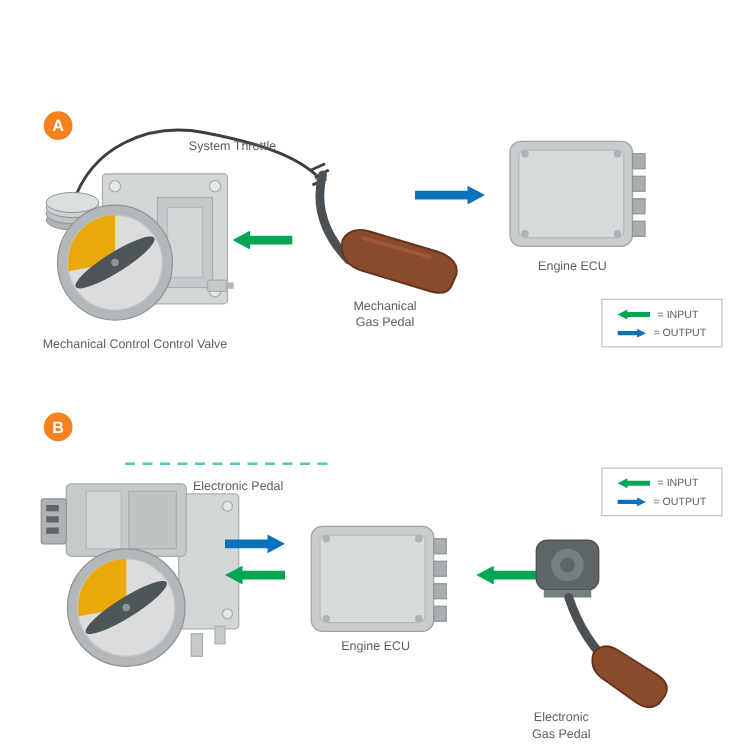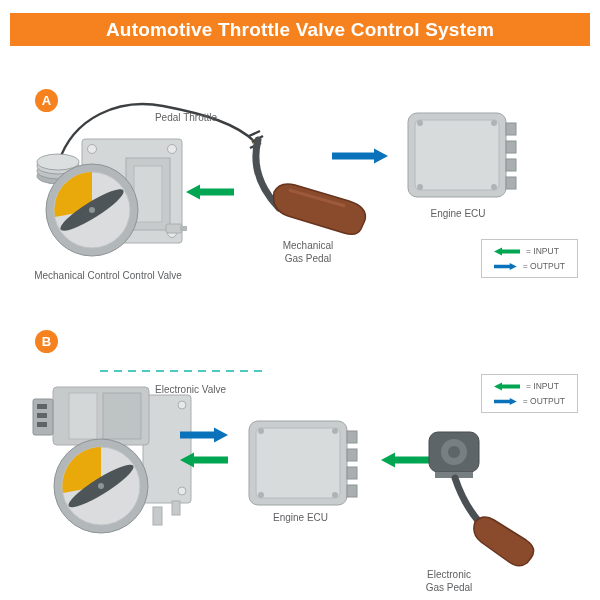--- a/index.html
+++ b/index.html
@@ -22,30 +22,29 @@
     padding:6px 12px; display:flex; flex-direction:column; gap:5px;
   }
   .legend-row { display:flex; align-items:center; gap:6px; }
   .legend-row span { font-size:8.5px; color:#5F6062; white-space:nowrap; }
 </style>
 </head>
 <body>
 
 <div class="canvas">
 
-  <div class="banner">Automotive Throttle Valve Control System</div>
 
   <div class="marker" style="left:35px;top:89px;">A</div>
 
   <svg class="abs" style="left:45px;top:94px;" width="225" height="80" viewBox="0 0 225 80">
     <path d="M 13 70 C 28 22, 75 4, 118 12 C 160 20, 192 30, 210 48" fill="none" stroke="#3C4043" stroke-width="2.4"></path>
     <circle cx="210" cy="48" r="3" fill="#C8A24B"></circle>
   </svg>
 
-  <div class="label" style="left:139px;top:111px;width:94px;">Pedal Throttle</div>
+  <div class="label" style="left:139px;top:111px;width:94px;">System Throttle</div>
 
   <svg class="abs" style="left:28px;top:136px;" width="160" height="132" viewBox="0 0 160 132">
     <g>
       <rect x="54" y="3" width="100" height="104" rx="3" fill="#D4D7D8" stroke="#A9AEB0"></rect>
       <circle cx="64" cy="13" r="4.5" fill="#E7E9E9" stroke="#A9AEB0"></circle>
       <circle cx="144" cy="13" r="4.5" fill="#E7E9E9" stroke="#A9AEB0"></circle>
       <circle cx="144" cy="97" r="4.5" fill="#E7E9E9" stroke="#A9AEB0"></circle>
       <rect x="98" y="22" width="44" height="72" fill="#C6CACB" stroke="#A9AEB0"></rect>
       <rect x="106" y="30" width="28" height="56" fill="#D4D7D8" stroke="#B6BABC"></rect>
     </g>
@@ -125,21 +124,21 @@
       <span>=  OUTPUT</span>
     </div>
   </div>
 
   <div class="marker" style="left:35px;top:330px;">B</div>
 
   <svg class="abs" style="left:100px;top:368px;" width="168" height="6" viewBox="0 0 168 6">
     <line x1="0" y1="3" x2="168" y2="3" stroke-width="2" stroke-dasharray="8 6" stroke="#4EC9C4"></line>
   </svg>
 
-  <div class="label" style="left:138px;top:383px;width:105px;">Electronic Valve</div>
+  <div class="label" style="left:138px;top:383px;width:105px;">Electronic Pedal</div>
 
   <svg class="abs" style="left:25px;top:383px;" width="172" height="160" viewBox="0 0 172 160">
     <g>
       <rect x="118" y="12" width="48" height="108" rx="3" fill="#D4D7D8" stroke="#A9AEB0"></rect>
       <circle cx="157" cy="22" r="4" fill="#E7E9E9" stroke="#A9AEB0"></circle>
       <circle cx="157" cy="108" r="4" fill="#E7E9E9" stroke="#A9AEB0"></circle>
     </g>
     <g>
       <rect x="28" y="4" width="96" height="58" rx="4" fill="#C6CACB" stroke="#A9AEB0"></rect>
       <rect x="44" y="10" width="28" height="46" fill="#D4D7D8" stroke="#B6BABC"></rect>

